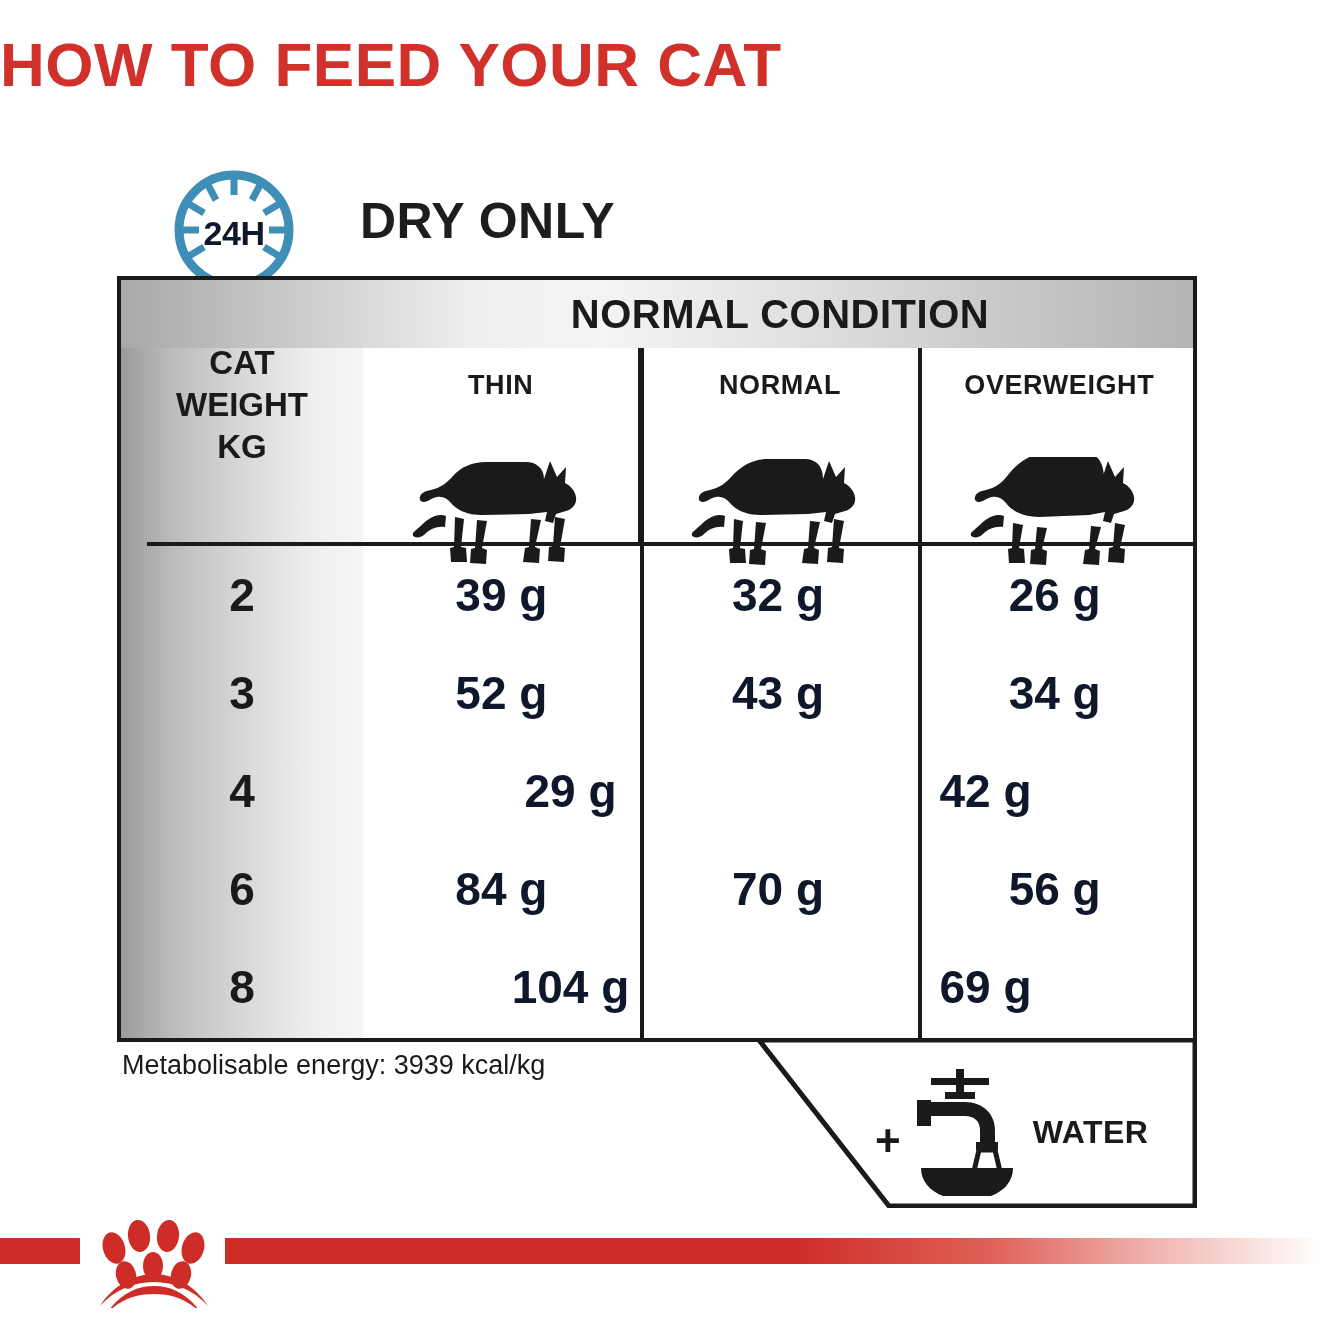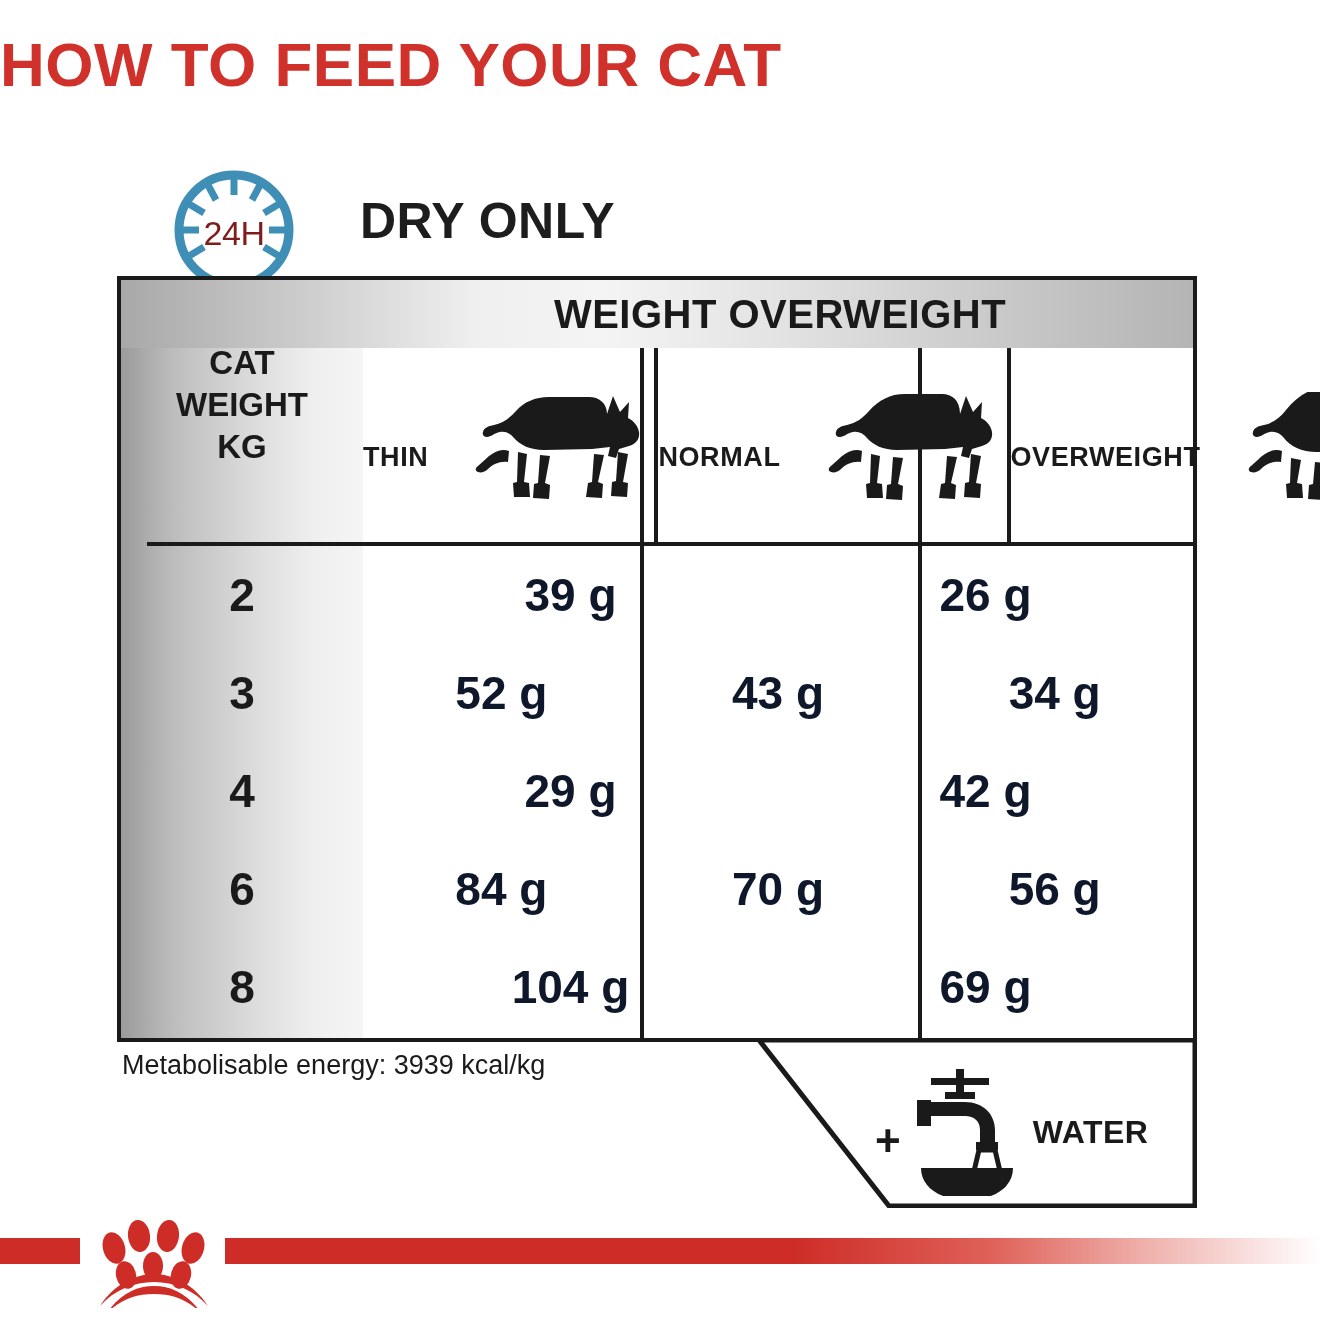--- a/index.html
+++ b/index.html
@@ -39,22 +39,22 @@
     overflow: hidden;
   }
   .clock-badge svg { display: block; }
   .clock-label {
     position: absolute;
     left: 0;
     top: 46px;
     width: 152px;
     text-align: center;
     font-size: 34px;
-    font-weight: normal;
-    color: #7f1d1d;
+    font-weight: bold;
+    color: #0f172a;
     letter-spacing: -0.5px;
   }
 
   
   .section-heading {
     position: absolute;
     left: 360px;
     top: 192px;
     font-size: 50px;
     font-weight: bold;
@@ -127,21 +127,21 @@
     left: 242px;
     top: 68px;
     width: 834px;
     height: 196px;
     display: flex;
   }
   .cond-col {
     flex: 1;
     position: relative;
     display: flex;
-    flex-direction: row;
+    flex-direction: column;
     align-items: center;
     gap: 46px;
   }
   .cond-col + .cond-col { border-left: 4px solid #1a1a1a; justify-content: space-between; }
   .cond-col-label {
     margin-top: 22px;
     font-size: 27px;
     font-weight: bold;
     color: #1a1a1a;
     letter-spacing: 0.6px;
@@ -298,21 +298,21 @@
   <div class="clock-label">24H</div>
 </div>
 
 <div class="section-heading">DRY ONLY</div>
 
 <div class="table-frame">
 
   <div class="left-col-bg"></div>
 
   <div class="header-band"></div>
-  <div class="header-band-title">WEIGHT OVERWEIGHT</div>
+  <div class="header-band-title">NORMAL CONDITION</div>
 
   <div class="left-col-label">
     <div>CAT</div>
     <div>WEIGHT</div>
     <div>KG</div>
   </div>
 
   <div class="cond-head">
 
     <div class="cond-col">
@@ -383,20 +383,21 @@
   <div class="icon-divider"></div>
 
   <div class="vline vline-1"></div>
   <div class="vline vline-2"></div>
 
   <div class="rows-area">
 
     <div class="data-row">
       <div class="cell-weight">2</div>
       <div class="cell-amount">39 g</div>
+      <div class="cell-amount">32 g</div>
       <div class="cell-amount">26 g</div>
     </div>
 
     <div class="data-row">
       <div class="cell-weight">3</div>
       <div class="cell-amount">52 g</div>
       <div class="cell-amount">43 g</div>
       <div class="cell-amount">34 g</div>
     </div>
 

